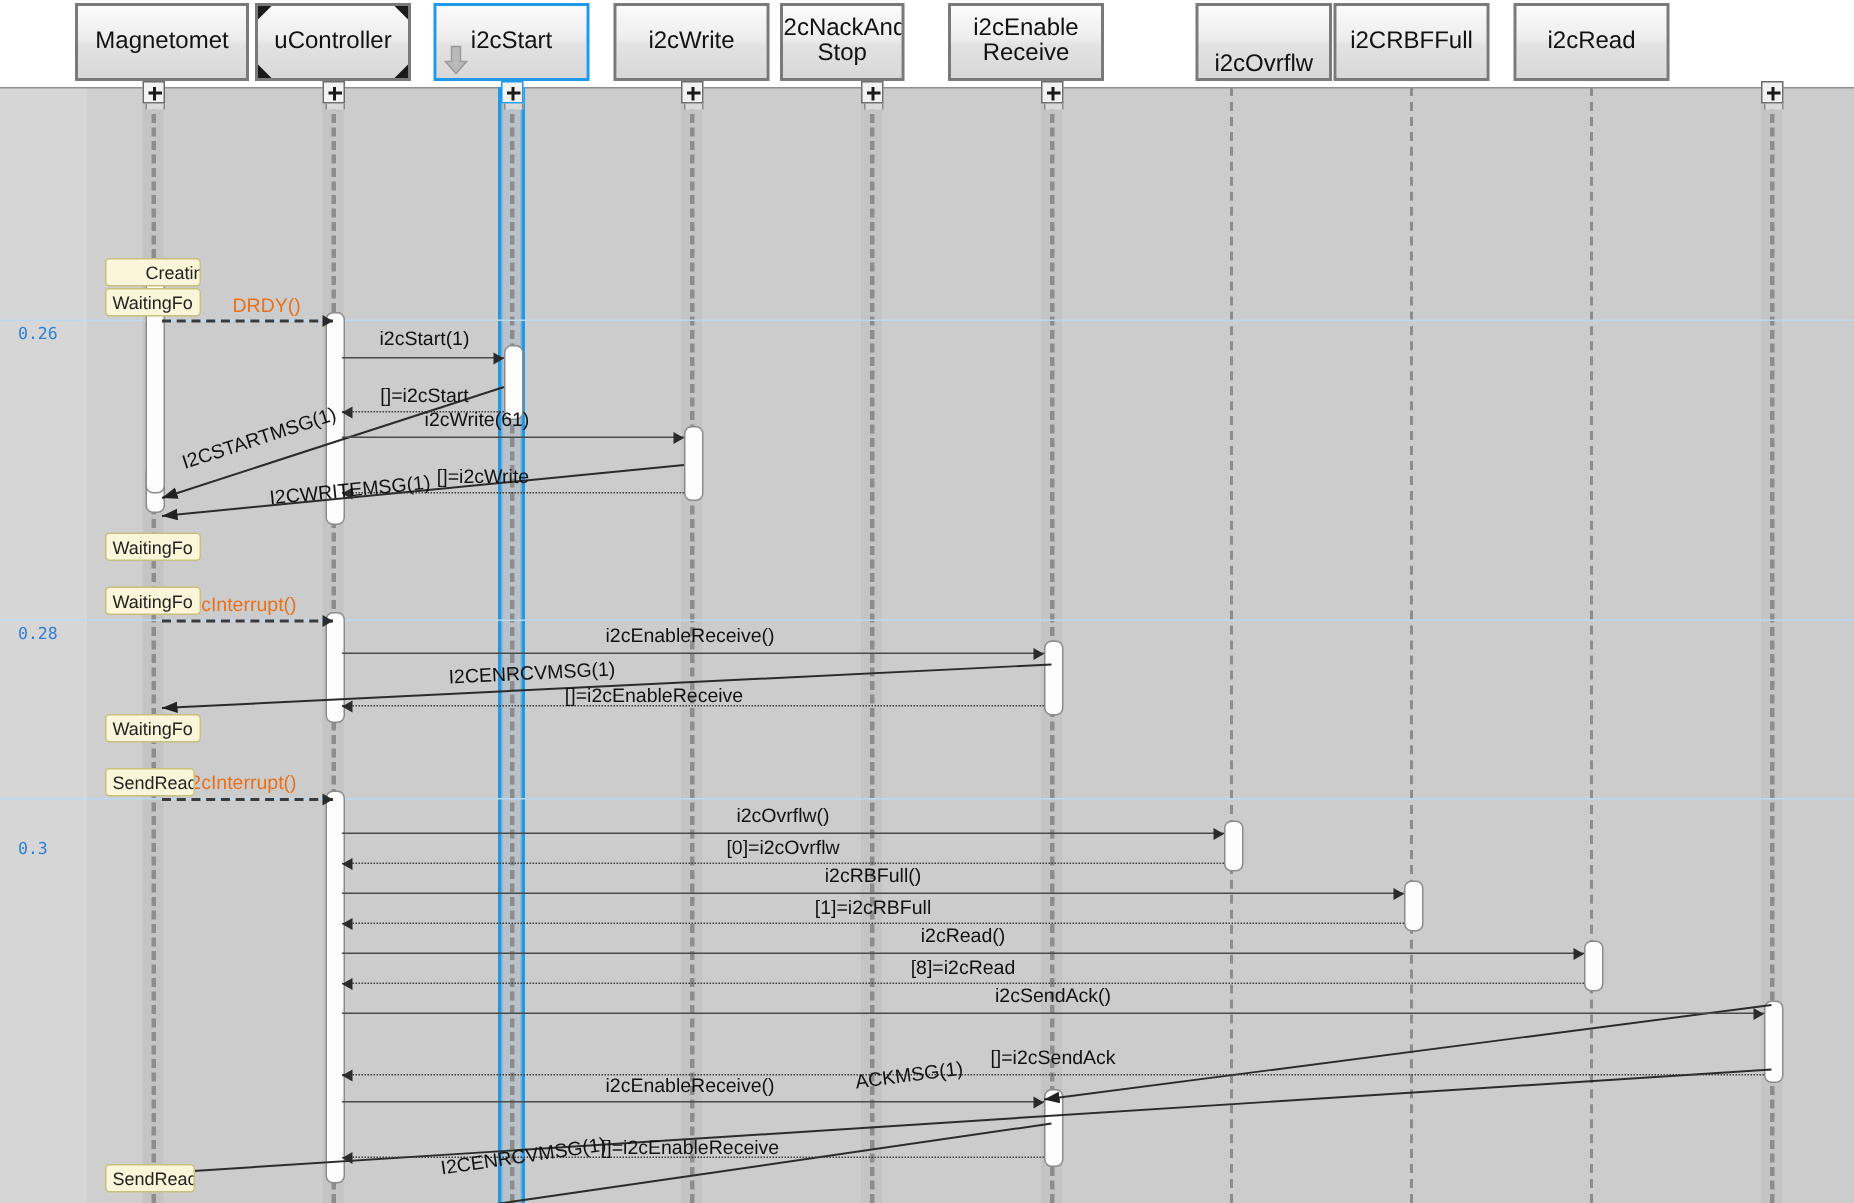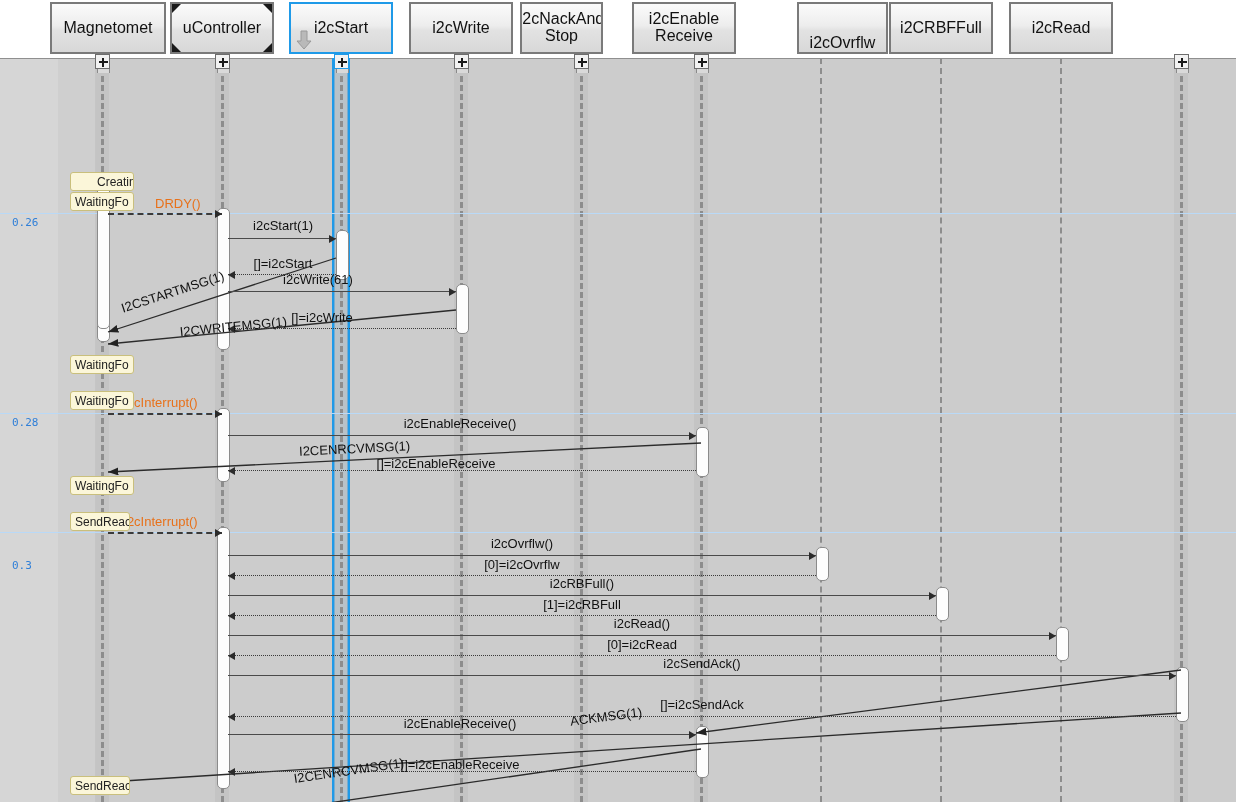--- a/index.html
+++ b/index.html
@@ -241,21 +241,21 @@
         <div class="arw r" style="top: 534px; left: 929px;"></div>
         <div class="mlbl" style="left: 582px; top: 518px;">i2cRBFull()</div>
         <div class="msg dash" style="left: 228px; width: 708px; top: 557px;"></div>
         <div class="arw l" style="top: 554px; left: 228px;"></div>
         <div class="mlbl" style="left: 582px; top: 539px;">[1]=i2cRBFull</div>
         <div class="msg" style="left: 228px; width: 828px; top: 577px;"></div>
         <div class="arw r" style="top: 574px; left: 1049px;"></div>
         <div class="mlbl" style="left: 642px; top: 558px;">i2cRead()</div>
         <div class="msg dash" style="left: 228px; width: 828px; top: 597px;"></div>
         <div class="arw l" style="top: 594px; left: 228px;"></div>
-        <div class="mlbl" style="left: 642px; top: 579px;">[0]=i2cRead</div>
+        <div class="mlbl" style="left: 642px; top: 579px;">[8]=i2cRead</div>
         <div class="msg" style="left: 228px; width: 948px; top: 617px;"></div>
         <div class="arw r" style="top: 614px; left: 1169px;"></div>
         <div class="mlbl" style="left: 702px; top: 598px;">i2cSendAck()</div>
         <div class="msg dash" style="left: 228px; width: 948px; top: 658px;"></div>
         <div class="arw l" style="top: 655px; left: 228px;"></div>
         <div class="mlbl" style="left: 702px; top: 639px;">[]=i2cSendAck</div>
         <div class="msg" style="left: 228px; width: 468px; top: 676px;"></div>
         <div class="arw r" style="top: 673px; left: 689px;"></div>
         <div class="mlbl" style="left: 460px; top: 658px;">i2cEnableReceive()</div>
         <div class="msg dash" style="left: 228px; width: 468px; top: 713px;"></div>

